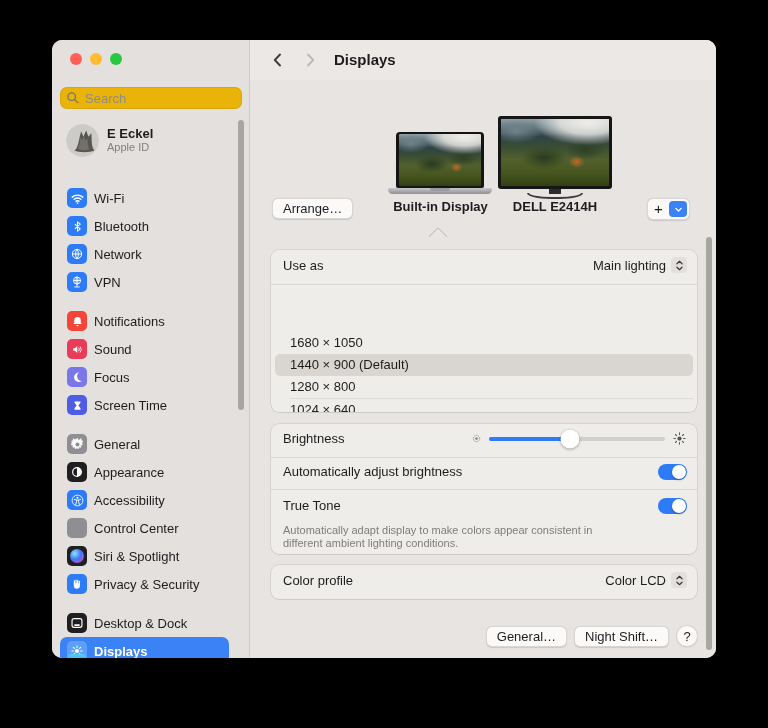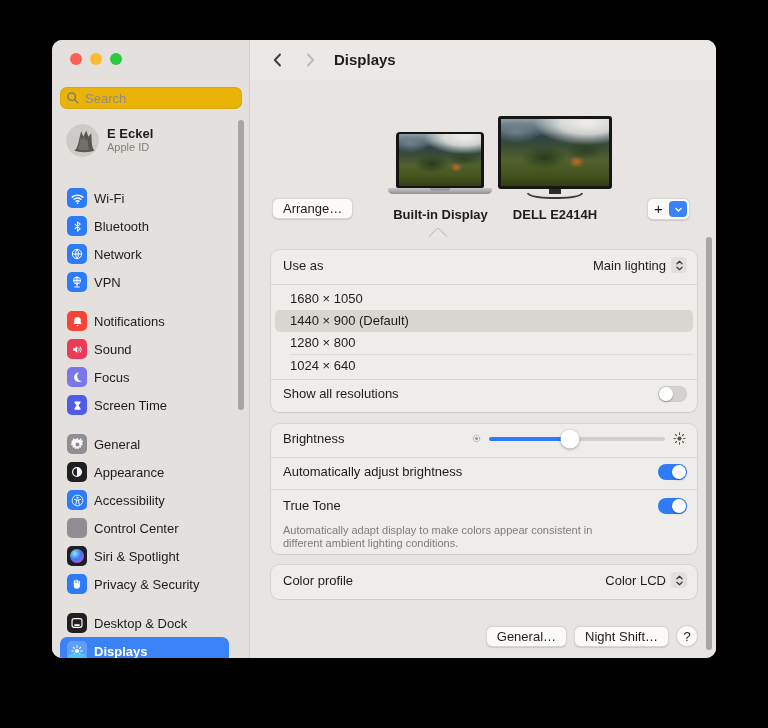--- a/index.html
+++ b/index.html
@@ -82,21 +82,21 @@
   .laptop-base { position:absolute; left:138px; top:148px; width:104px; height:6px;
       background:linear-gradient(180deg,#c8c8cc,#8f8f94); border-radius:2px 2px 6px 6px; }
   .laptop-base::after { content:""; position:absolute; left:42px; top:0; width:20px; height:2.5px;
       background:#9a9aa0; border-radius:0 0 4px 4px; }
   .monitor { position:absolute; left:248px; top:76px; width:114px; height:73px;
       background:#161616; border-radius:3px; padding:3px; }
   .monitor .photo { width:100%; height:100%; }
   .monitor-neck { position:absolute; left:299px; top:149px; width:12px; height:5px; background:#2c2c2e; }
   .monitor-base { position:absolute; left:277px; top:153px; width:56px; height:6px;
       border:2px solid #3a3a3c; border-top:none; border-radius:0 0 28px 28px/0 0 7px 7px; }
-  .thumb-label { position:absolute; top:167px; font-size:13px; font-weight:700; color:#1d1d1f; text-align:center; }
+  .thumb-label { position:absolute; top:159px; font-size:13px; font-weight:700; color:#1d1d1f; text-align:center; }
   .lbl-builtin { left:118px; width:145px; }
   .lbl-dell { left:248px; width:114px; }
 
   .add-btn { position:absolute; right:26px; top:158px; width:43px; height:22px; border-radius:6px;
       background:#fbfaf8; border:1px solid rgba(0,0,0,.14); box-shadow:0 .5px 1px rgba(0,0,0,.12);
       display:flex; align-items:center; }
   .add-plus { width:21px; text-align:center; font-size:15px; color:#1d1d1f; line-height:20px; }
   .add-chev { position:absolute; right:2px; top:2px; width:18px; height:16px; border-radius:4px;
       background:#3c82f7; display:flex; align-items:center; justify-content:center; }
 
@@ -106,21 +106,21 @@
 
   .card { position:absolute; left:21px; right:19px; background:#efedea; border-radius:8px;
       box-shadow:0 0 0 .5px rgba(0,0,0,.14), 0 1px 1px rgba(0,0,0,.05); overflow:hidden; }
   .card1 { top:210px; height:162px; }
   .card2 { top:384px; height:130px; }
   .card3 { top:525px; height:34px; }
   .rowline { border-bottom:1px solid rgba(0,0,0,.085); }
   .frow { display:flex; align-items:center; justify-content:space-between; padding:0 10px 4px 12px; }
   .flabel { font-size:13px; color:#1d1d1f; }
   .row-useas { height:35px; }
-  .res-list { padding:3px 4px 2px; }
+  .res-list { padding:3px 4px 2px;margin-top:44px; }
   .res-row { height:22px; line-height:22px; padding-left:15px; font-size:13px; color:#1d1d1f; border-radius:5px; }
   .res-row.sel { background:#d9d6d2; }
   .res-div { height:1px; background:rgba(0,0,0,.07); margin-left:15px; }
   .row-showall { height:32px; border-top:1px solid rgba(0,0,0,.085); }
 
   .popup { display:flex; align-items:center; gap:5px; }
   .popup-chev { width:16px; height:16px; border-radius:4px; background:#e2dfdc;
       display:flex; align-items:center; justify-content:center; }
 
   .toggle { position:relative; width:29px; height:16px; border-radius:8px; }

